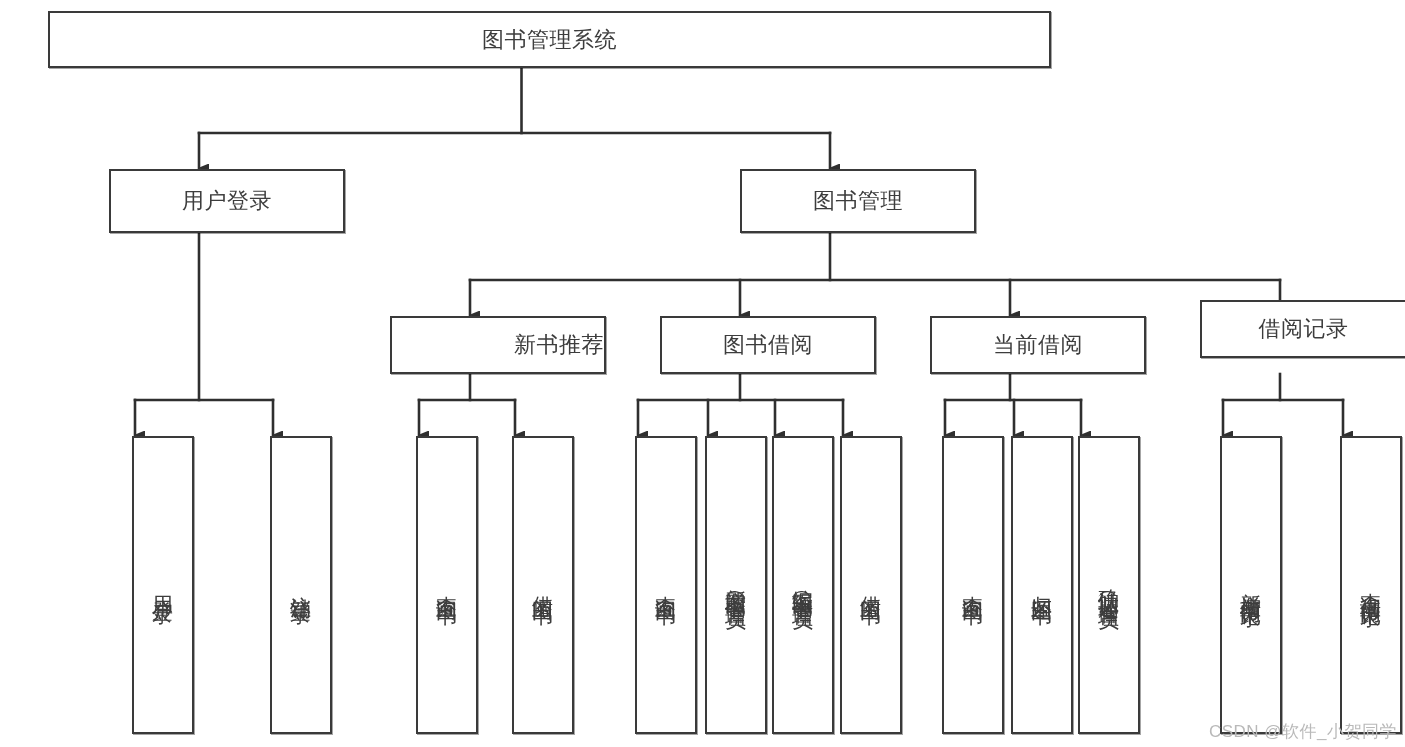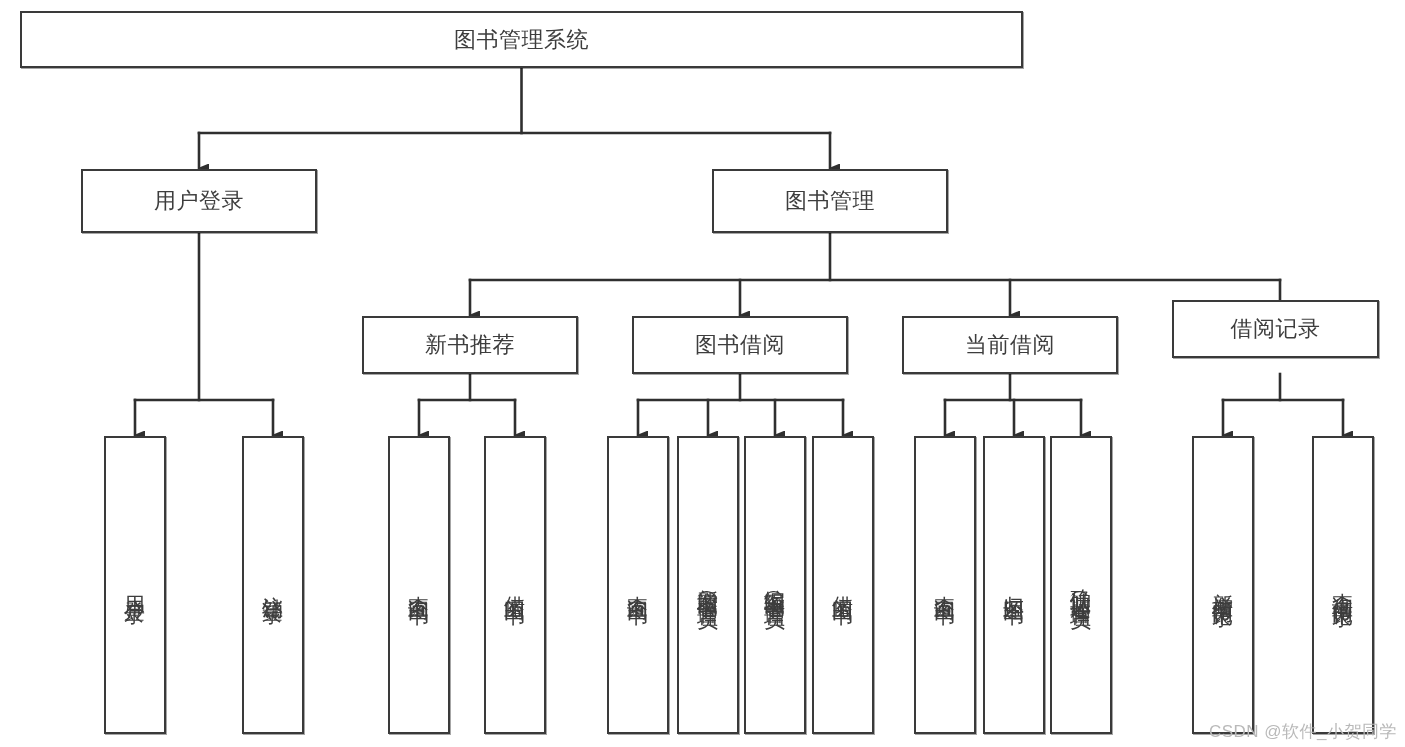--- a/index.html
+++ b/index.html
@@ -29,20 +29,21 @@
   .node-box {
     position: absolute;
     box-sizing: border-box;
     background: #ffffff;
     border: 2px solid #3a3a3a;
     box-shadow: 1px 1px 0 rgba(0,0,0,0.35);
     display: flex;
     align-items: center;
     justify-content: center;
     z-index: 2;
+    margin-left: 28px;
   }
   .node-label {
     color: #3d3d3d;
     font-family: "Liberation Sans", sans-serif;
     font-size: 22px;
     line-height: 1.18;
     letter-spacing: 0.5px;
     white-space: nowrap;
     text-align: center;
     user-select: none;
@@ -119,21 +120,21 @@
   <div id="node-layer">
       <div class="node-box" style="left: 20px; top: 11px; width: 1003px; height: 57px;">
         <span class="node-label">图书管理系统</span>
       </div>
       <div class="node-box" style="left: 81px; top: 169px; width: 236px; height: 64px;">
         <span class="node-label">用户登录</span>
       </div>
       <div class="node-box" style="left: 712px; top: 169px; width: 236px; height: 64px; align-items: center;">
         <span class="node-label">图书管理</span>
       </div>
-      <div class="node-box" style="left: 362px; top: 316px; width: 216px; height: 58px;">
+      <div class="node-box" style="left: 362px; top: 316px; width: 216px; height: 58px; justify-content: flex-end;">
         <span class="node-label">新书推荐</span>
       </div>
       <div class="node-box" style="left: 632px; top: 316px; width: 216px; height: 58px; align-items: center;">
         <span class="node-label">图书借阅</span>
       </div>
       <div class="node-box" style="left: 902px; top: 316px; width: 216px; height: 58px;">
         <span class="node-label">当前借阅</span>
       </div>
       <div class="node-box" style="left: 1172px; top: 300px; width: 207px; height: 58px;">
         <span class="node-label">借阅记录</span>

